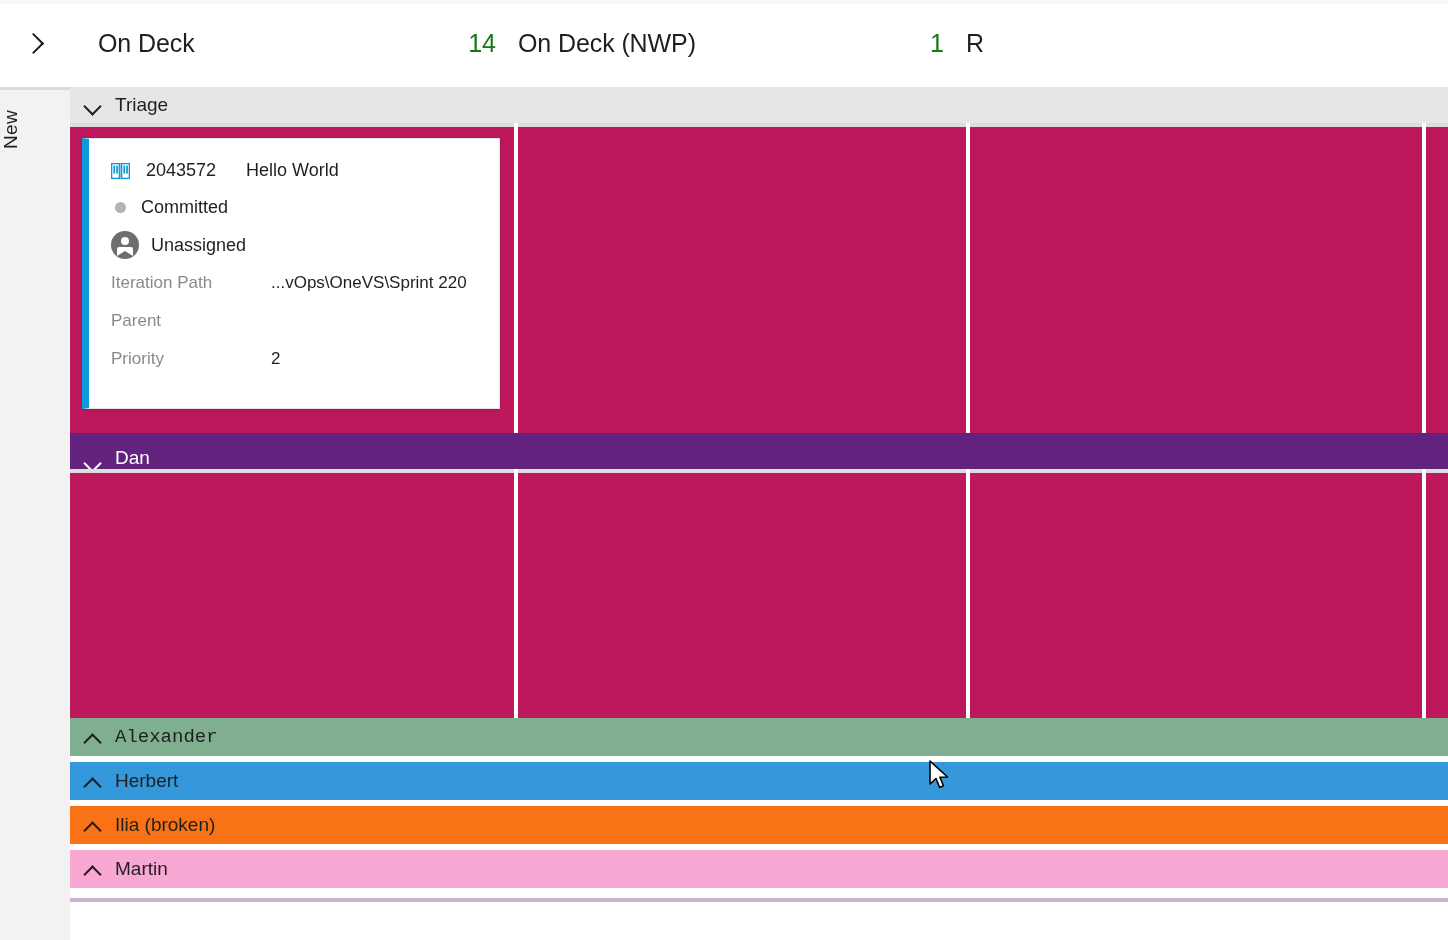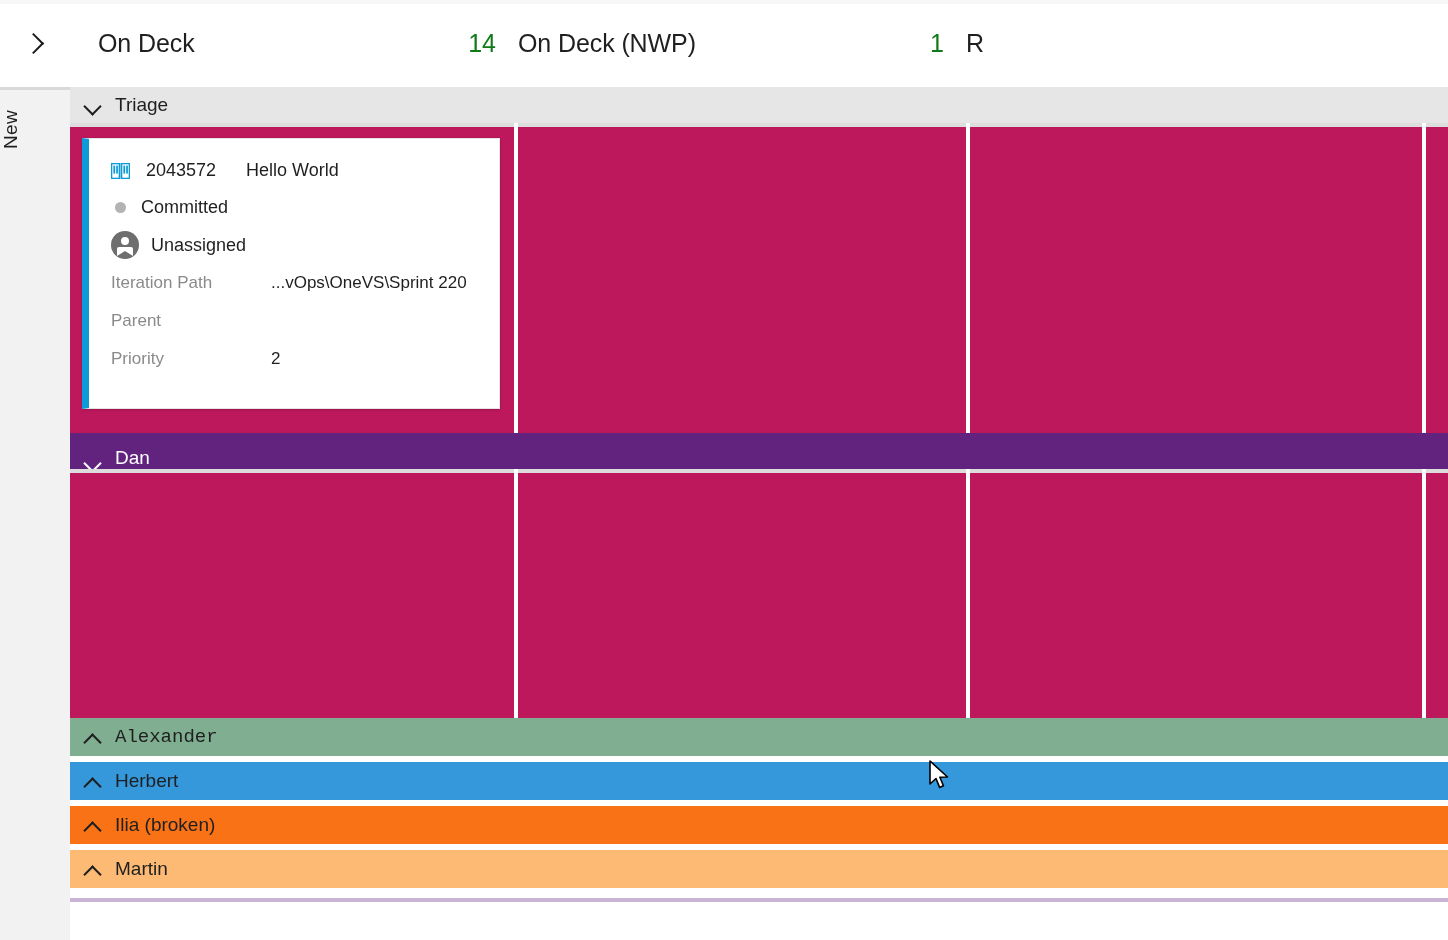--- a/index.html
+++ b/index.html
@@ -439,21 +439,21 @@
         <span class="lane-title">Herbert</span>
       </div>
       <div style="height:6px;background:#ffffff;"></div>
 
       <div class="lane-head" style="height:38px; background:#f97316; color:#1f1f1f;">
         <span class="lane-chev up"></span>
         <span class="lane-title">Ilia (broken)</span>
       </div>
       <div style="height:6px;background:#ffffff;"></div>
 
-      <div class="lane-head" style="height:38px; background:#fdba74; color:#1f1f1f;">
+      <div class="lane-head" style="height:38px; background:#f9a8d4; color:#1f1f1f;">
         <span class="lane-chev up"></span>
         <span class="lane-title">Martin</span>
       </div>
       <div style="height:6px;background:#ffffff;"></div>
 
       <div style="height:4px;background:#ffffff;"></div>
       <div style="height:4px;background:#c9b4d6;"></div>
 
     </div>
   </div>

